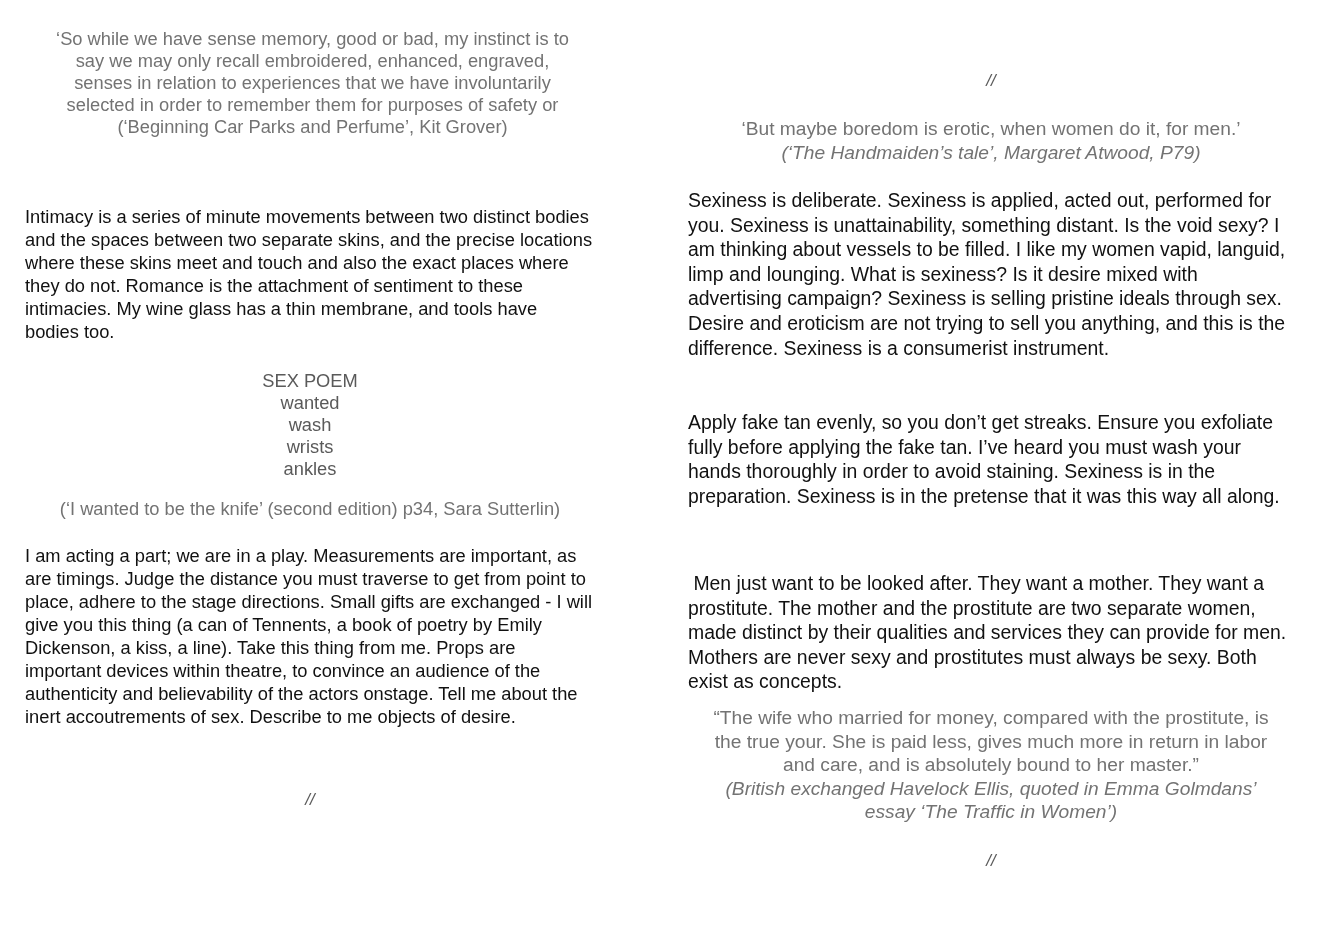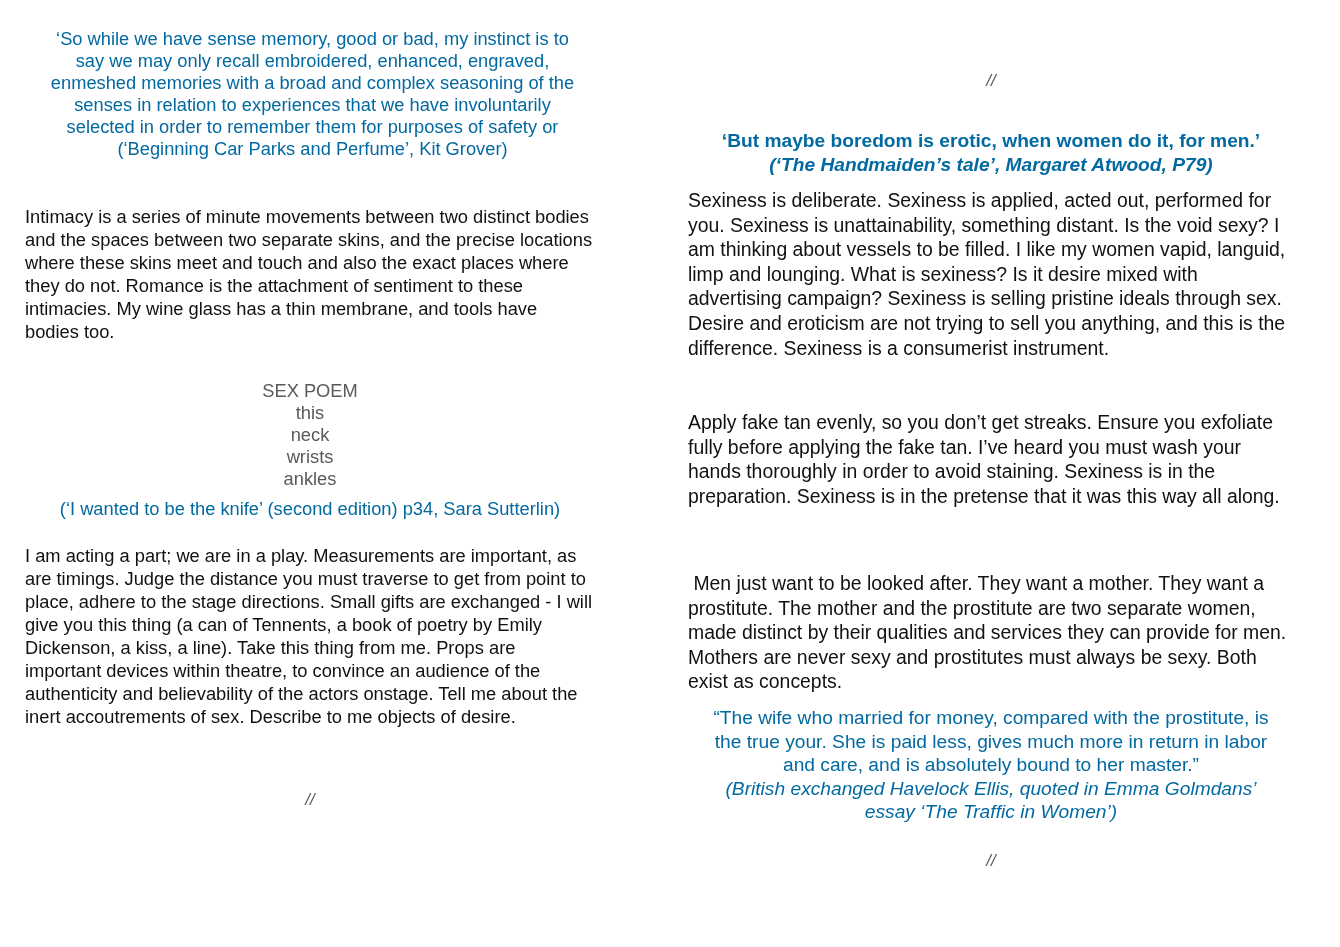--- a/index.html
+++ b/index.html
@@ -1,67 +1,66 @@
 <!DOCTYPE html>
 <html><head>
 <meta charset="utf-8">
 <style>
   html, body { margin: 0; padding: 0; background: #ffffff; }
   body { width: 1340px; height: 947px; position: relative; overflow: hidden;
          font-family: "Liberation Sans", sans-serif; }
   .page { position: absolute; top: 0; }
   .page-left { left: 25px; width: 570px; }
   .page-right { left: 688px; width: 606px; }
-  .quote { color: #0369a1; text-align: center; font-size: 18.3px; line-height: 22px; margin: 0; }
+  .quote { color: #737373; text-align: center; font-size: 18.3px; line-height: 22px; margin: 0; }
   .quote .line { display: block; }
   .cite-italic { font-style: italic; text-align: center; }
   .body-text { color: #111111; font-size: 18.3px; line-height: 23px; margin: 0; }
   .body-text.right { font-size: 19.4px; line-height: 24.6px; }
   .quote.right { font-size: 19.2px; line-height: 23.6px; }
   .divider { color: #5a5a5a; text-align: center; font-style: italic; font-size: 17px; margin: 0; }
-  .poem { color: #5a5a5a; text-align: center; font-size: 18.3px; line-height: 22px; margin: 14px; }
+  .poem { color: #5a5a5a; text-align: center; font-size: 18.3px; line-height: 22px; margin: 4px; }
   .poem span { display: block; }
   .abs { position: absolute; left: 0; right: 0; }
 </style>
 </head>
 <body>
 
 <div class="page page-left">
 
   <div class="abs quote" style="top:28px; left:-5px; right:-10px;">
     <span class="line">‘So while we have sense memory, good or bad, my instinct is to</span>
     <span class="line">say we may only recall embroidered, enhanced, engraved,</span>
-    <span class="line">enmeshed memories with a broad and complex seasoning of the</span>
     <span class="line">senses in relation to experiences that we have involuntarily</span>
     <span class="line">selected in order to remember them for purposes of safety or</span>
     <span class="line">(‘Beginning Car Parks and Perfume’, Kit Grover)</span>
   </div>
 
   <p class="abs body-text" style="top:205px;">Intimacy is a series of minute movements between two distinct bodies and the spaces between two separate skins, and the precise locations where these skins meet and touch and also the exact places where they do not. Romance is the attachment of sentiment to these intimacies. My wine glass has a thin membrane, and tools have bodies too.</p>
 
   <div class="abs poem" style="top:366px;">
     <span>SEX POEM</span>
-    <span>this</span>
-    <span>neck</span>
+    <span>wanted</span>
+    <span>wash</span>
     <span>wrists</span>
     <span>ankles</span>
   </div>
 
   <p class="abs quote" style="top:498px;">(‘I wanted to be the knife’ (second edition) p34, Sara Sutterlin)</p>
 
   <p class="abs body-text" style="top:544px;">I am acting a part; we are in a play. Measurements are important, as are timings. Judge the distance you must traverse to get from point to place, adhere to the stage directions. Small gifts are exchanged - I will give you this thing (a can of Tennents, a book of poetry by Emily Dickenson, a kiss, a line). Take this thing from me. Props are important devices within theatre, to convince an audience of the authenticity and believability of the actors onstage. Tell me about the inert accoutrements of sex. Describe to me objects of desire.</p>
 
   <p class="abs divider" style="top:790px;">//</p>
 </div>
 
 <div class="page page-right">
 
   <p class="abs divider" style="top:71px;">//</p>
 
-  <div class="abs quote right" style="top:129px;font-weight:bold;">
+  <div class="abs quote right" style="top:117px;">
     <span class="line">‘But maybe boredom is erotic, when women do it, for men.’</span>
     <span class="line cite-italic">(‘The Handmaiden’s tale’, Margaret Atwood, P79)</span>
   </div>
 
   <p class="abs body-text right" style="top:188px;">Sexiness is deliberate. Sexiness is applied, acted out, performed for you. Sexiness is unattainability, something distant. Is the void sexy? I am thinking about vessels to be filled. I like my women vapid, languid, limp and lounging. What is sexiness? Is it desire mixed with advertising campaign? Sexiness is selling pristine ideals through sex. Desire and eroticism are not trying to sell you anything, and this is the difference. Sexiness is a consumerist instrument.</p>
 
   <p class="abs body-text right" style="top:410px;">Apply fake tan evenly, so you don’t get streaks. Ensure you exfoliate fully before applying the fake tan. I’ve heard you must wash your hands thoroughly in order to avoid staining. Sexiness is in the preparation. Sexiness is in the pretense that it was this way all along.</p>
 
   <p class="abs body-text right" style="top:558px; white-space: pre-wrap; margin-top: 13px;"> Men just want to be looked after. They want a mother. They want a prostitute. The mother and the prostitute are two separate women, made distinct by their qualities and services they can provide for men. Mothers are never sexy and prostitutes must always be sexy. Both exist as concepts.</p>
 

